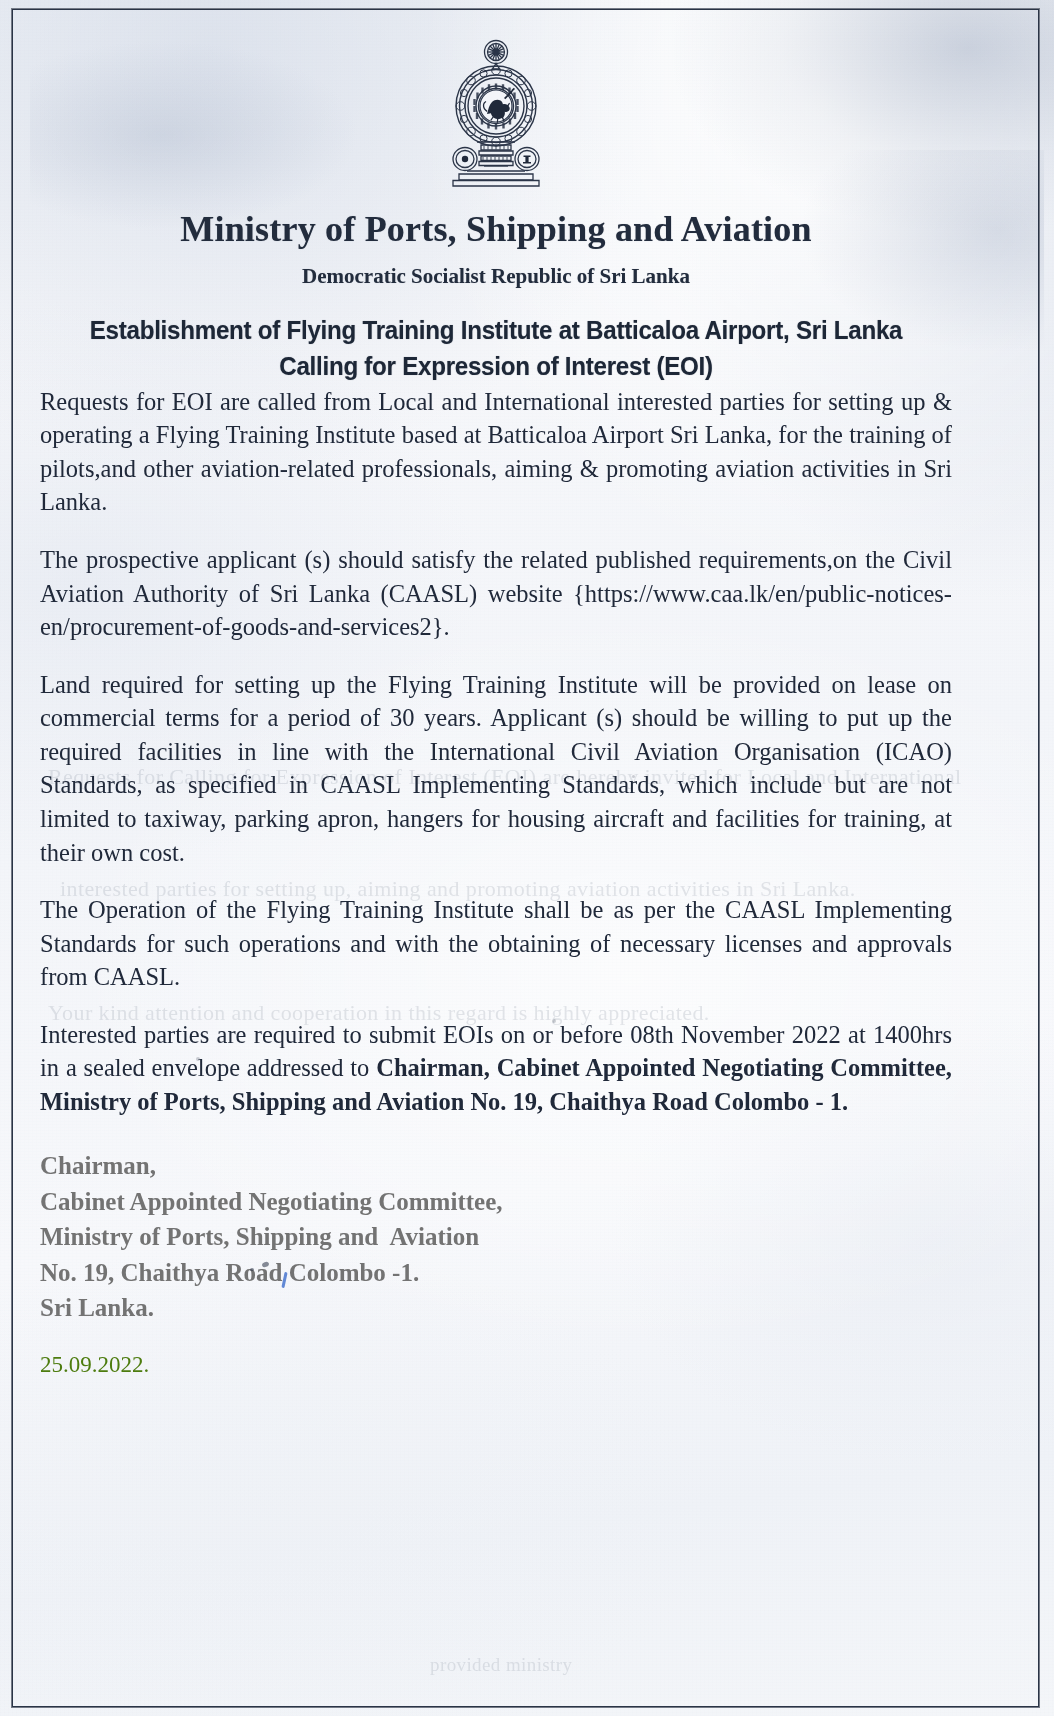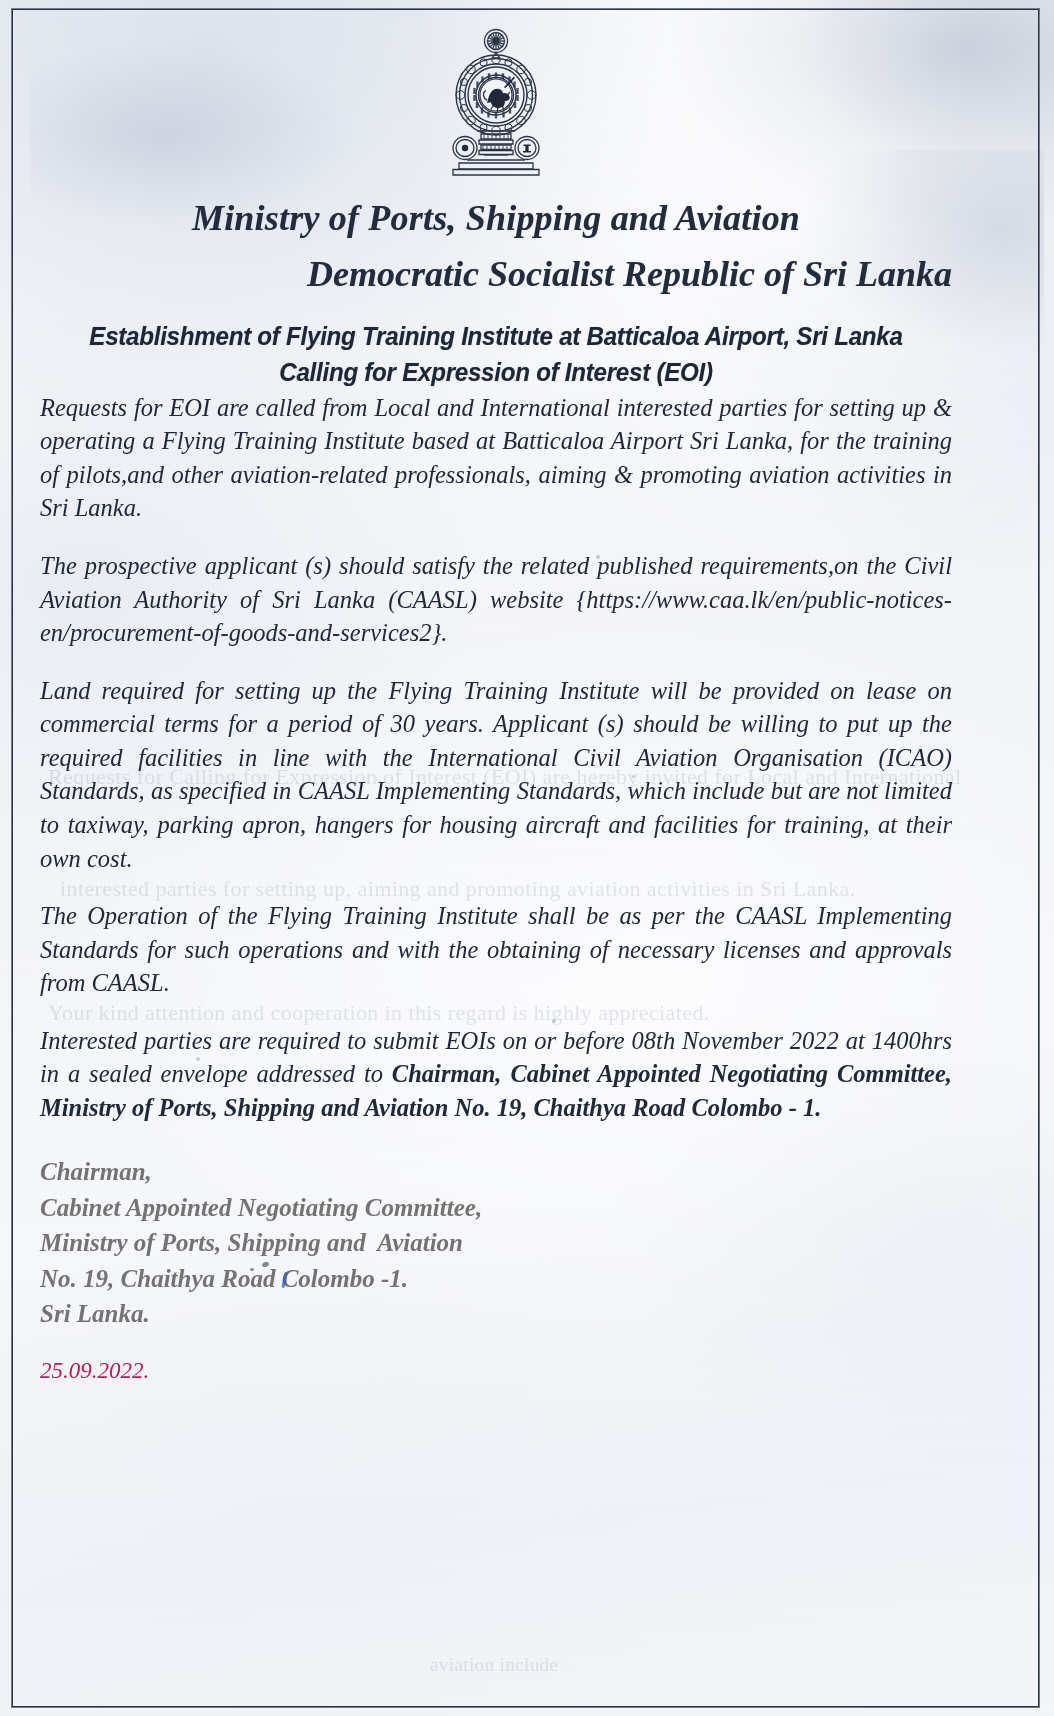--- a/index.html
+++ b/index.html
@@ -81,23 +81,22 @@
     position: absolute;
     left: 11px; top: 8px; right: 14px; bottom: 8px;
     box-shadow: inset 0 0 0 1px rgba(255,255,255,0.35);
     pointer-events: none;
   }
 
   
   .content {
     position: absolute;
     left: 40px;
-    top: 5px;
+    top: 16px;
     width: 912px;
-    font-style: italic;
   }
 
   
   .emblem-wrap {
     text-align: center;
     padding-top: 22px;
   }
   .emblem {
     display: inline-block;
     width: 118px;
@@ -110,24 +109,24 @@
     text-align: center;
     font-family: "Liberation Serif", "DejaVu Serif", serif;
     font-weight: bold;
     font-size: 36px;
     letter-spacing: 0.2px;
     color: #222c3d;
     text-shadow: 0 0 1px rgba(34,44,61,0.25);
   }
   h2.republic {
     margin: 14px 0 0 0;
-    text-align: right;
+    text-align: center;
     font-family: "Liberation Serif", "DejaVu Serif", serif;
     font-weight: bold;
-    font-size: 36px;
+    font-size: 21px;
     color: #222c3d;
     text-shadow: 0 0 1px rgba(34,44,61,0.2);
   }
   .subject {
     margin: 24px 0 0 0;
     text-align: center;
     font-family: "Liberation Sans Narrow", "Liberation Sans", "DejaVu Sans", sans-serif;
     font-weight: bold;
     font-size: 26px;
     line-height: 1.38;
@@ -163,21 +162,21 @@
     font-size: 25px;
     line-height: 1.42;
     color: #737373;
   }
   .signature div { white-space: pre; }
 
   .date-line {
     margin-top: 26px;
     font-family: "Liberation Serif", "DejaVu Serif", serif;
     font-size: 23px;
-    color: #be185d;
+    color: #4d7c0f;
   }
 
   
   .ghost {
     position: absolute;
     font-family: "Liberation Serif", "DejaVu Serif", serif;
     color: rgba(92,104,124,0.16);
     font-size: 22px;
     letter-spacing: 0.4px;
     white-space: nowrap;
@@ -210,21 +209,21 @@
 
   <div class="paper-base"></div>
   <div class="scan-shadow-tl"></div>
   <div class="scan-shadow-tr"></div>
   <div class="scan-shadow-mr"></div>
   <div class="paper-grain"></div>
 
   <div class="ghost" style="left:48px; top:764px;">Requests for Calling for Expression of Interest (EOI) are hereby invited for Local and International</div>
   <div class="ghost" style="left:60px; top:876px;">interested parties for setting up, aiming and promoting aviation activities in Sri Lanka.</div>
   <div class="ghost" style="left:48px; top:1000px;">Your kind attention and cooperation in this regard is highly appreciated.</div>
-  <div class="ghost" style="left:430px; top:1654px; font-size:19px;">aviation include</div>
+  <div class="ghost" style="left:430px; top:1654px; font-size:19px;">provided ministry</div>
 
   <div class="frame"></div>
   <div class="frame-inner-fade"></div>
 
   <div class="content">
 
     <div class="emblem-wrap">
       <svg class="emblem" viewBox="0 0 118 150" aria-hidden="true">
         <g fill="none" stroke="#2b3span" stroke-width="1"></g>
         <g stroke="#2c3purple"></g>

